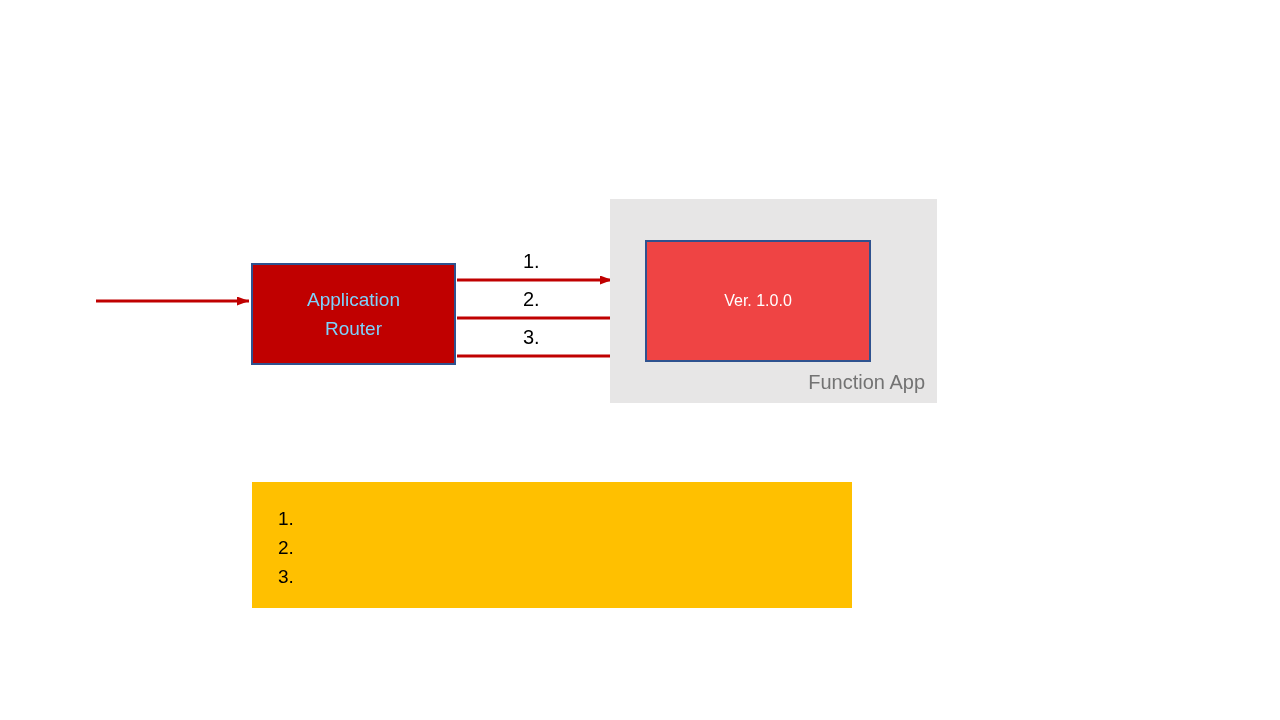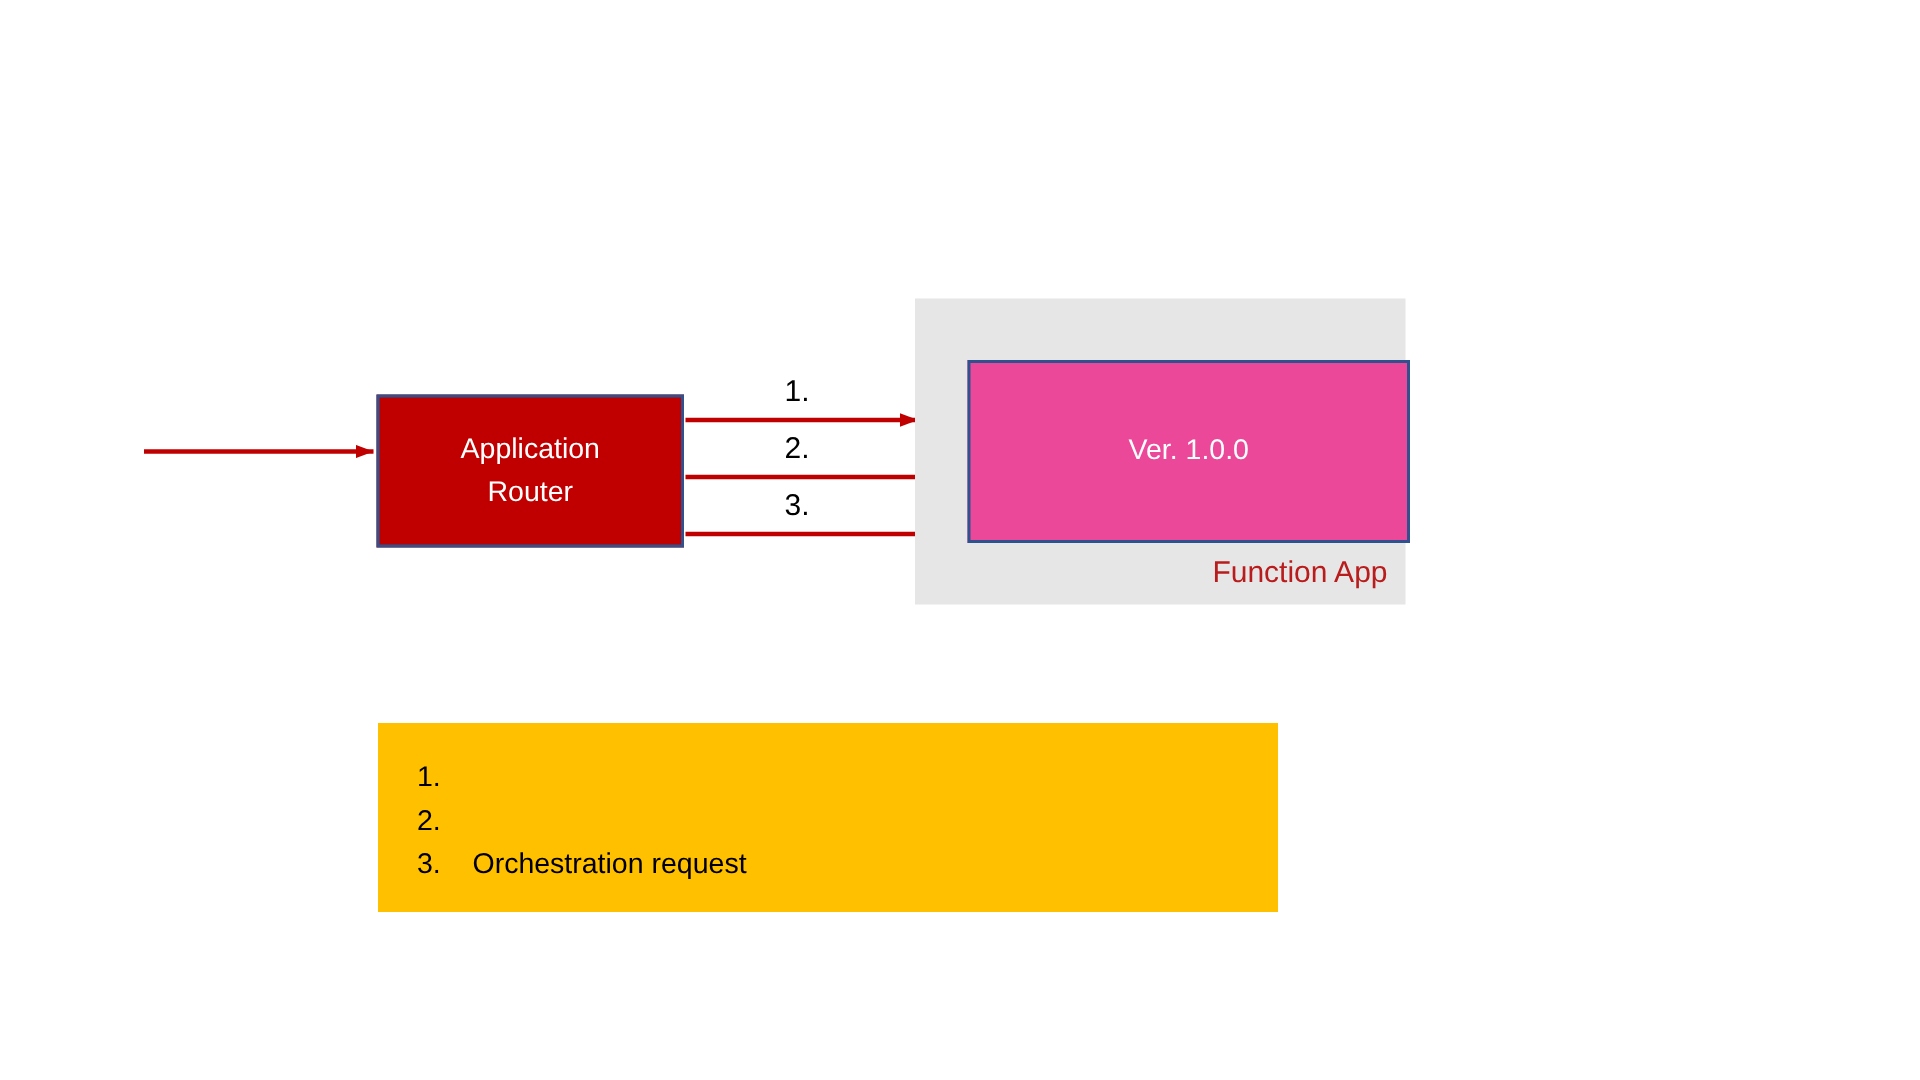--- a/index.html
+++ b/index.html
@@ -33,53 +33,53 @@
     background: #C00000;
     border: 2px solid #2F528F;
     box-sizing: border-box;
     display: flex;
     align-items: center;
     justify-content: center;
   }
   .router-label {
     width: 132px;
     text-align: center;
-    color: #ffffff;
+    color: #7dd3fc;
     font-size: 19px;
     line-height: 29px;
   }
   
   .fa-group {
     position: absolute;
     left: 610px;
     top: 199px;
     width: 327px;
     height: 204px;
     background: #E7E6E6;
   }
   .version-box {
     position: absolute;
     left: 35px;
     top: 41px;
-    width: 295px;
+    width: 226px;
     height: 122px;
-    background: #ec4899;
+    background: #ef4444;
     border: 2px solid #2F528F;
     box-sizing: border-box;
     display: flex;
     align-items: center;
     justify-content: center;
     color: #ffffff;
-    font-size: 19px;
+    font-size: 16px;
   }
   .fa-label {
     position: absolute;
     right: 12px;
     bottom: 7px;
-    color: #b91c1c;
+    color: #737373;
     font-size: 20px;
     line-height: 27px;
     white-space: nowrap;
   }
   
   .arrow-num {
     position: absolute;
     left: 523px;
     width: 36px;
     color: #000000;
@@ -150,17 +150,16 @@
 
   <div class="legend-box">
     <div class="legend-row">
       <span class="legend-num">1.</span>
     </div>
     <div class="legend-row">
       <span class="legend-num">2.</span>
     </div>
     <div class="legend-row">
       <span class="legend-num">3.</span>
-      <span class="legend-text">Orchestration request</span>
     </div>
   </div>
 
 </div>
 
 </body></html>

